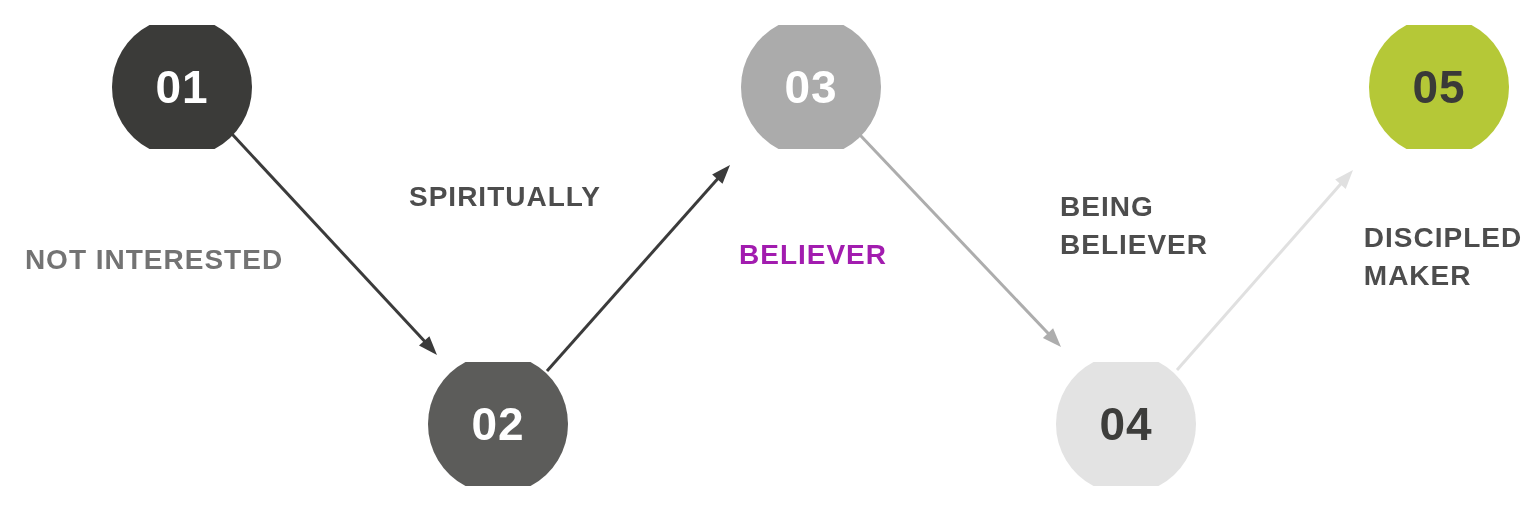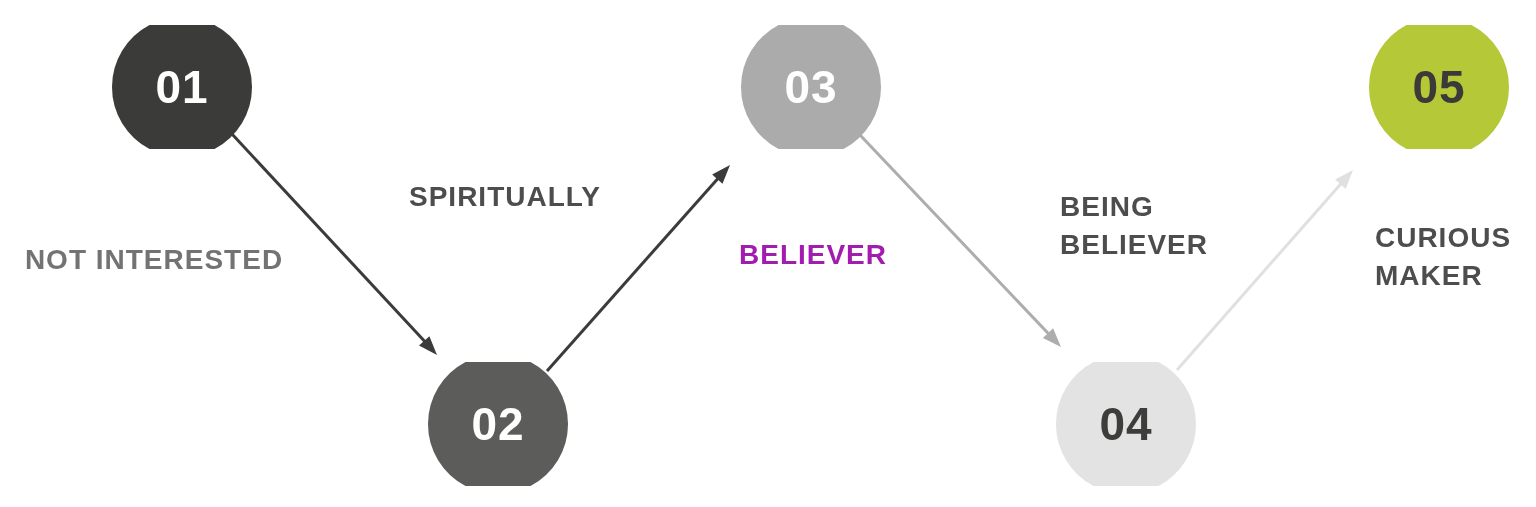--- a/index.html
+++ b/index.html
@@ -107,17 +107,17 @@
   <div class="label" style="left: 813px; top: 236px; color: #a21caf;">
     <div>BELIEVER</div>
   </div>
 
   <div class="label" style="left: 1134px; top: 188px; color: rgb(77, 77, 77);">
     <div>BEING</div>
     <div>BELIEVER</div>
   </div>
 
   <div class="label" style="left: 1443px; top: 219px; color: rgb(77, 77, 77);">
-    <div>CURIOUS</div>
+    <div>DISCIPLED</div>
     <div>MAKER</div>
   </div>
 
 </div>
 
 </body></html>

